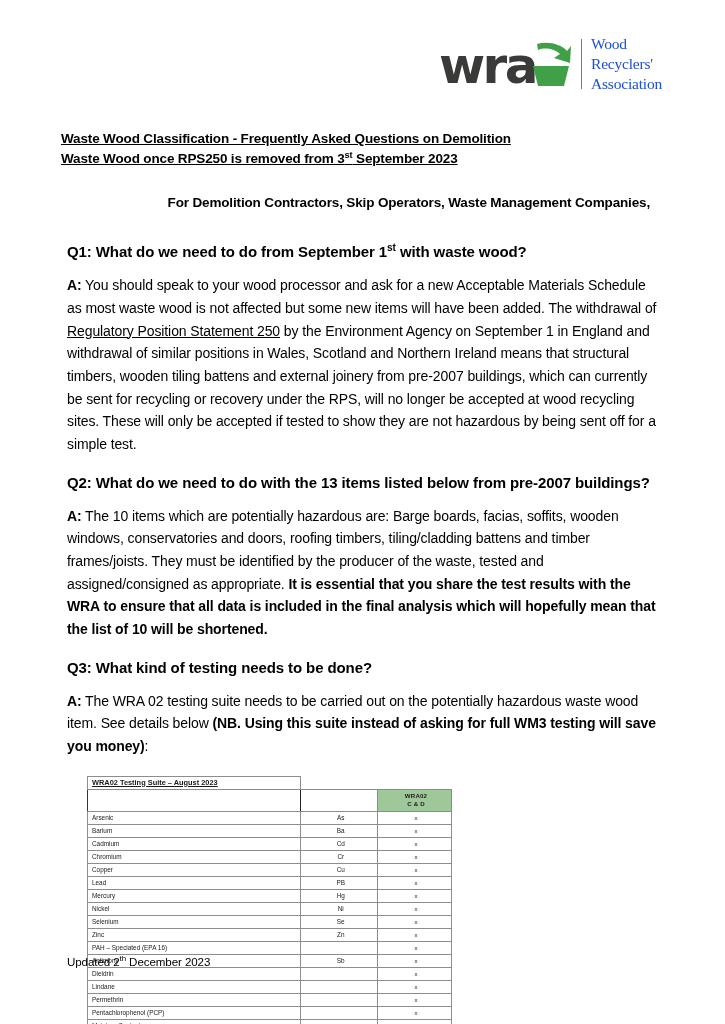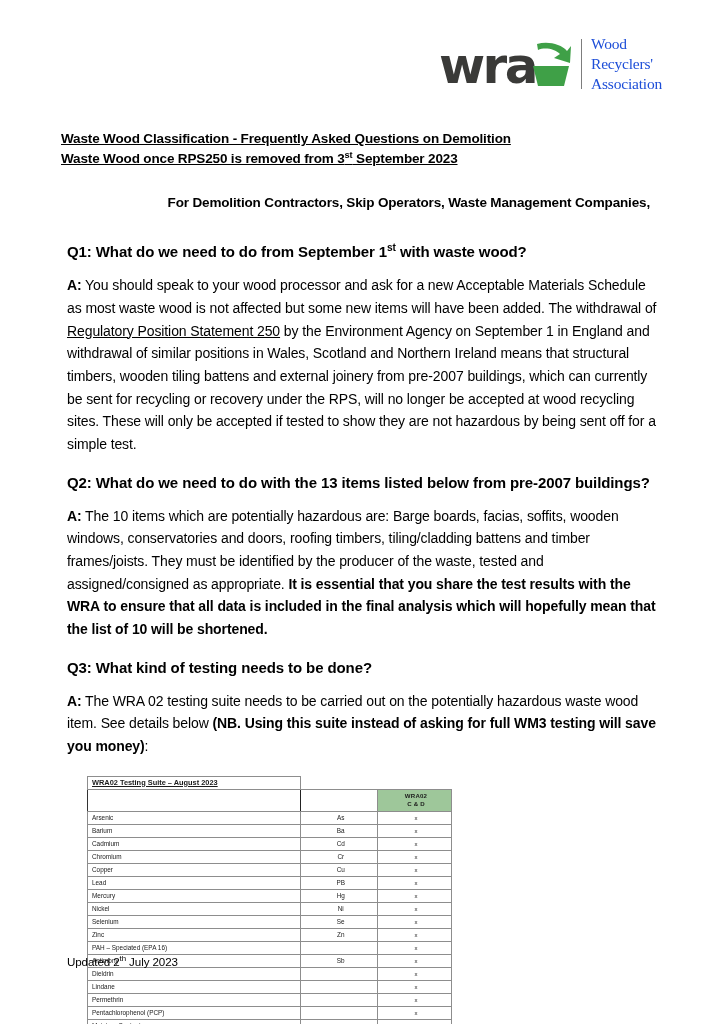--- a/index.html
+++ b/index.html
@@ -356,15 +356,15 @@
               <td class="col-name vsep-l">No smaller than 150 mm long</td>
               <td class="col-sym vsep-r"></td>
               <td class="col-mark vsep-r"><span class="mark">x</span></td>
             </tr>
           </tbody>
       </table>
     </div>
 
   </div>
 
-  <div class="footer"><span>Updated 2</span><sup>th</sup><span> July 2023</span></div>
+  <div class="footer"><span>Updated 2</span><sup>th</sup><span> December 2023</span></div>
 
 </div>
 
 </body></html>

